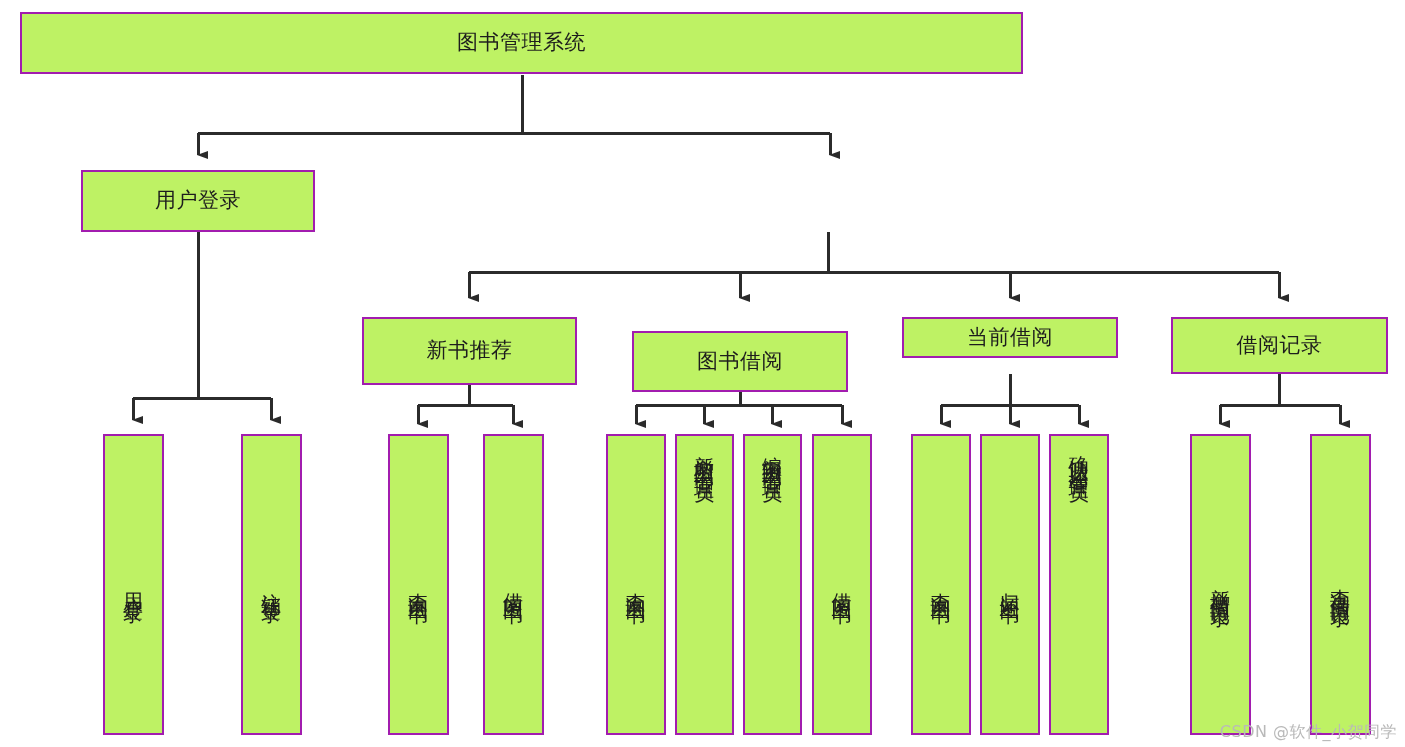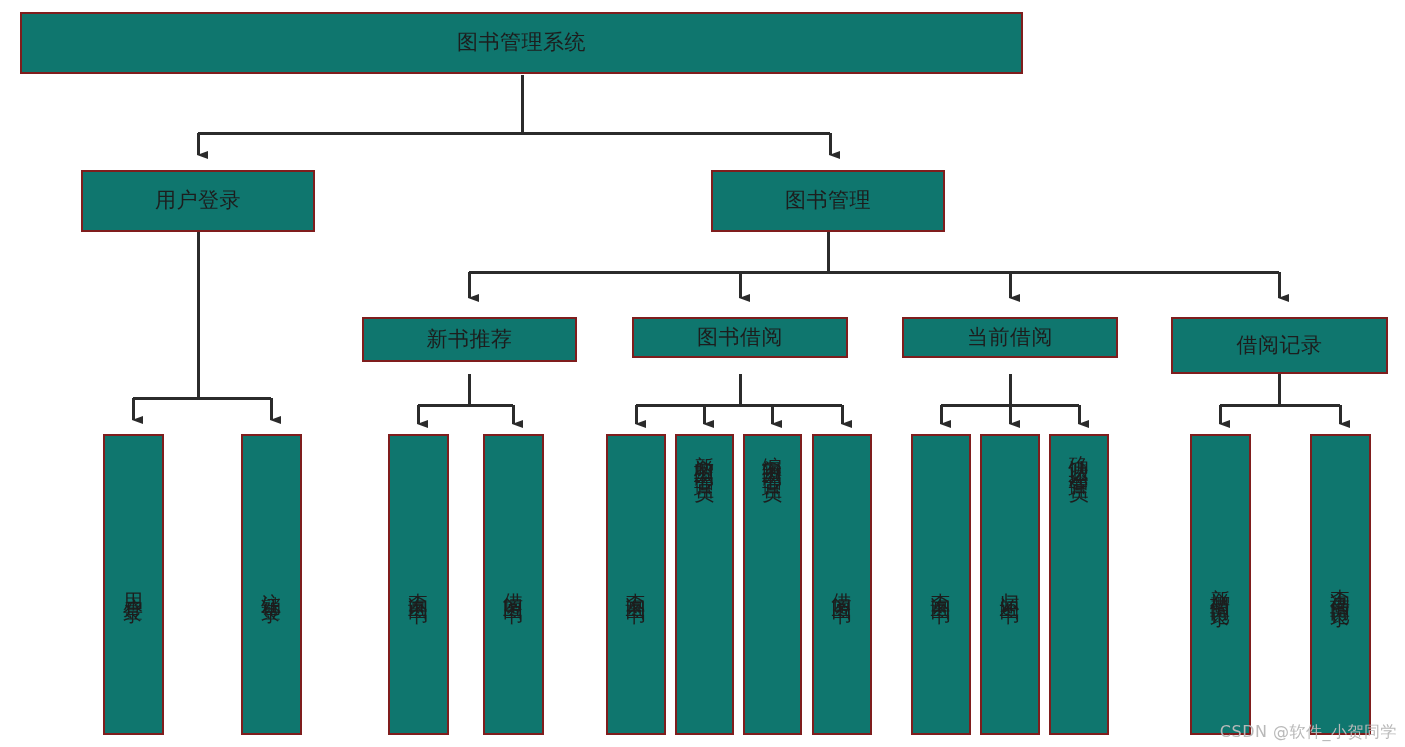--- a/index.html
+++ b/index.html
@@ -21,22 +21,22 @@
   svg#tree-svg {
     position: absolute;
     left: 0;
     top: 0;
     width: 1405px;
     height: 747px;
   }
   .node-box {
     position: absolute;
     box-sizing: border-box;
-    background: #0f766e;
-    border: 2px solid #7f1d1d;
+    background: #bef264;
+    border: 2px solid #a21caf;
     display: flex;
     align-items: center;
     justify-content: center;
   }
   .node-label-h {
     font-size: 21px;
     color: #1d1d1d;
     line-height: 1.1;
     letter-spacing: 0.5px;
     white-space: nowrap;
@@ -132,28 +132,25 @@
     </g>
   </svg>
 
   <div class="node-box" style="left:20px; top:12px; width:1003px; height:62px;">
     <span class="node-label-h">图书管理系统</span>
   </div>
 
   <div class="node-box" style="left:81px; top:170px; width:234px; height:62px;">
     <span class="node-label-h">用户登录</span>
   </div>
-  <div class="node-box" style="left:711px; top:170px; width:234px; height:62px;">
-    <span class="node-label-h">图书管理</span>
-  </div>
-
-  <div class="node-box" style="left:362px; top:317px; width:215px; height:45px;">
+
+  <div class="node-box" style="left:362px; top:317px; width:215px; height:68px;">
     <span class="node-label-h">新书推荐</span>
   </div>
-  <div class="node-box" style="left:632px; top:317px; width:216px; height:41px;">
+  <div class="node-box" style="left:632px; top:331px; width:216px; height:61px;">
     <span class="node-label-h">图书借阅</span>
   </div>
   <div class="node-box" style="left:902px; top:317px; width:216px; height:41px;">
     <span class="node-label-h">当前借阅</span>
   </div>
   <div class="node-box" style="left:1171px; top:317px; width:217px; height:57px;">
     <span class="node-label-h">借阅记录</span>
   </div>
 
   <div class="node-box leaf-box center-text" style="left:103px; top:434px; width:61px; height:301px;">

